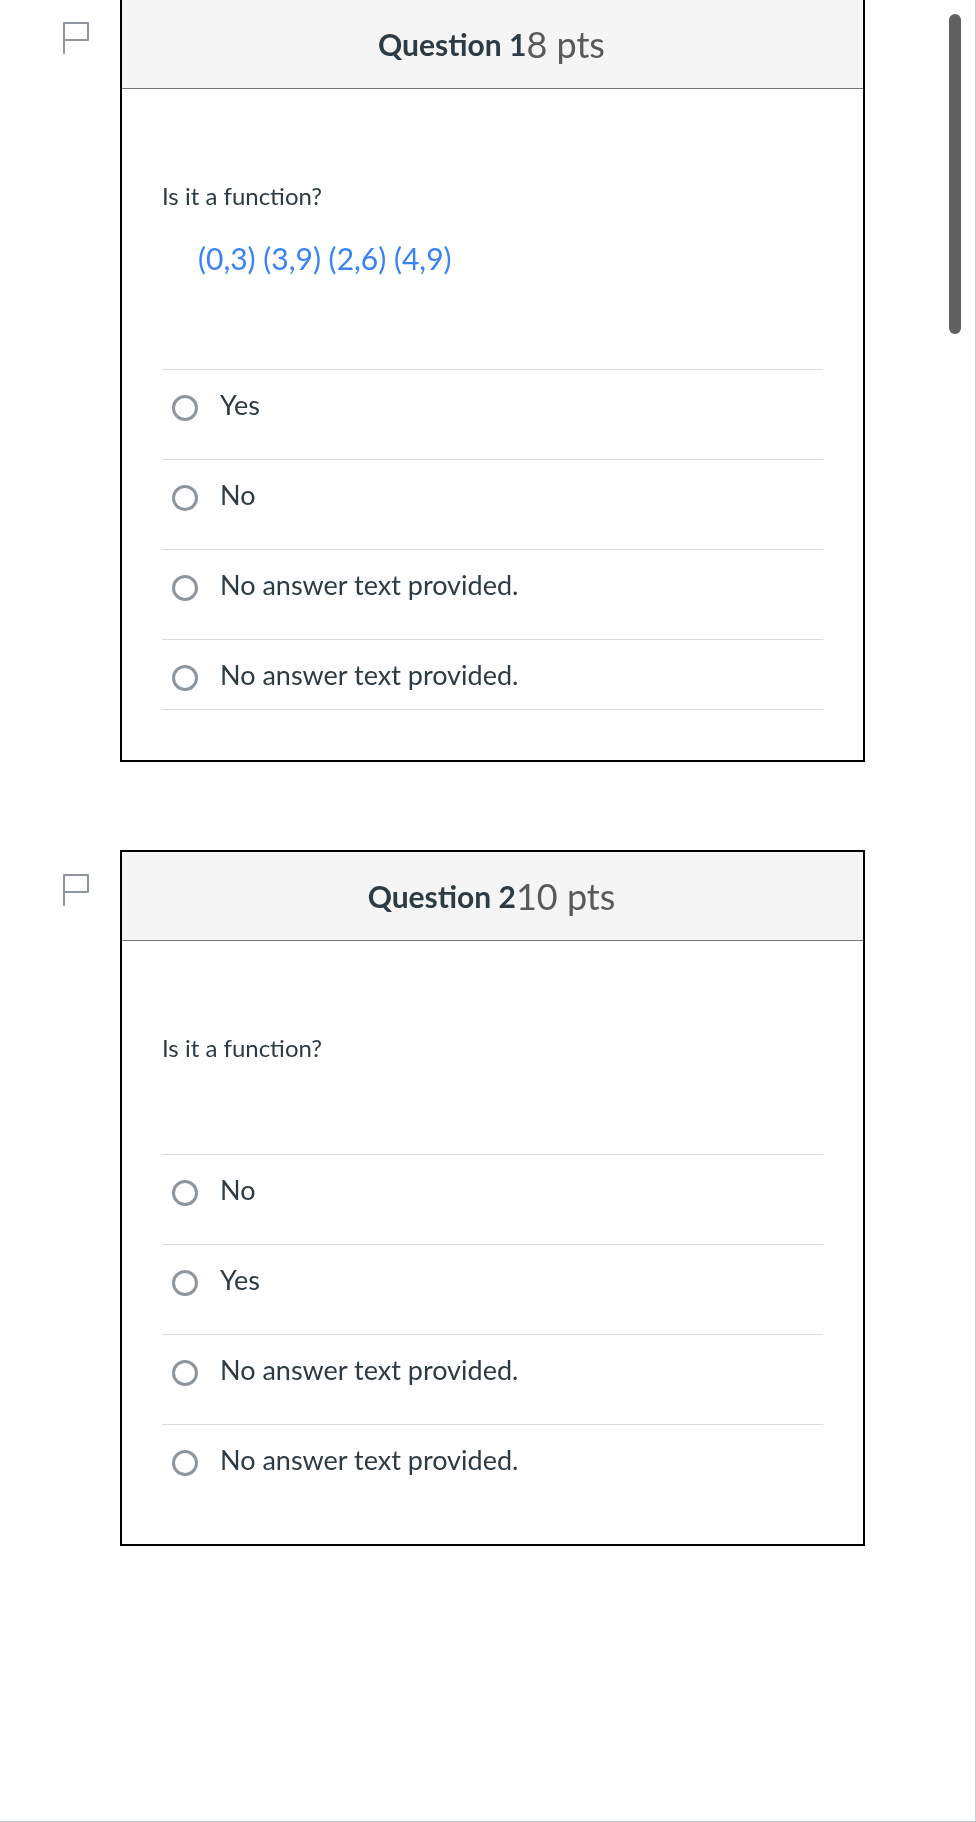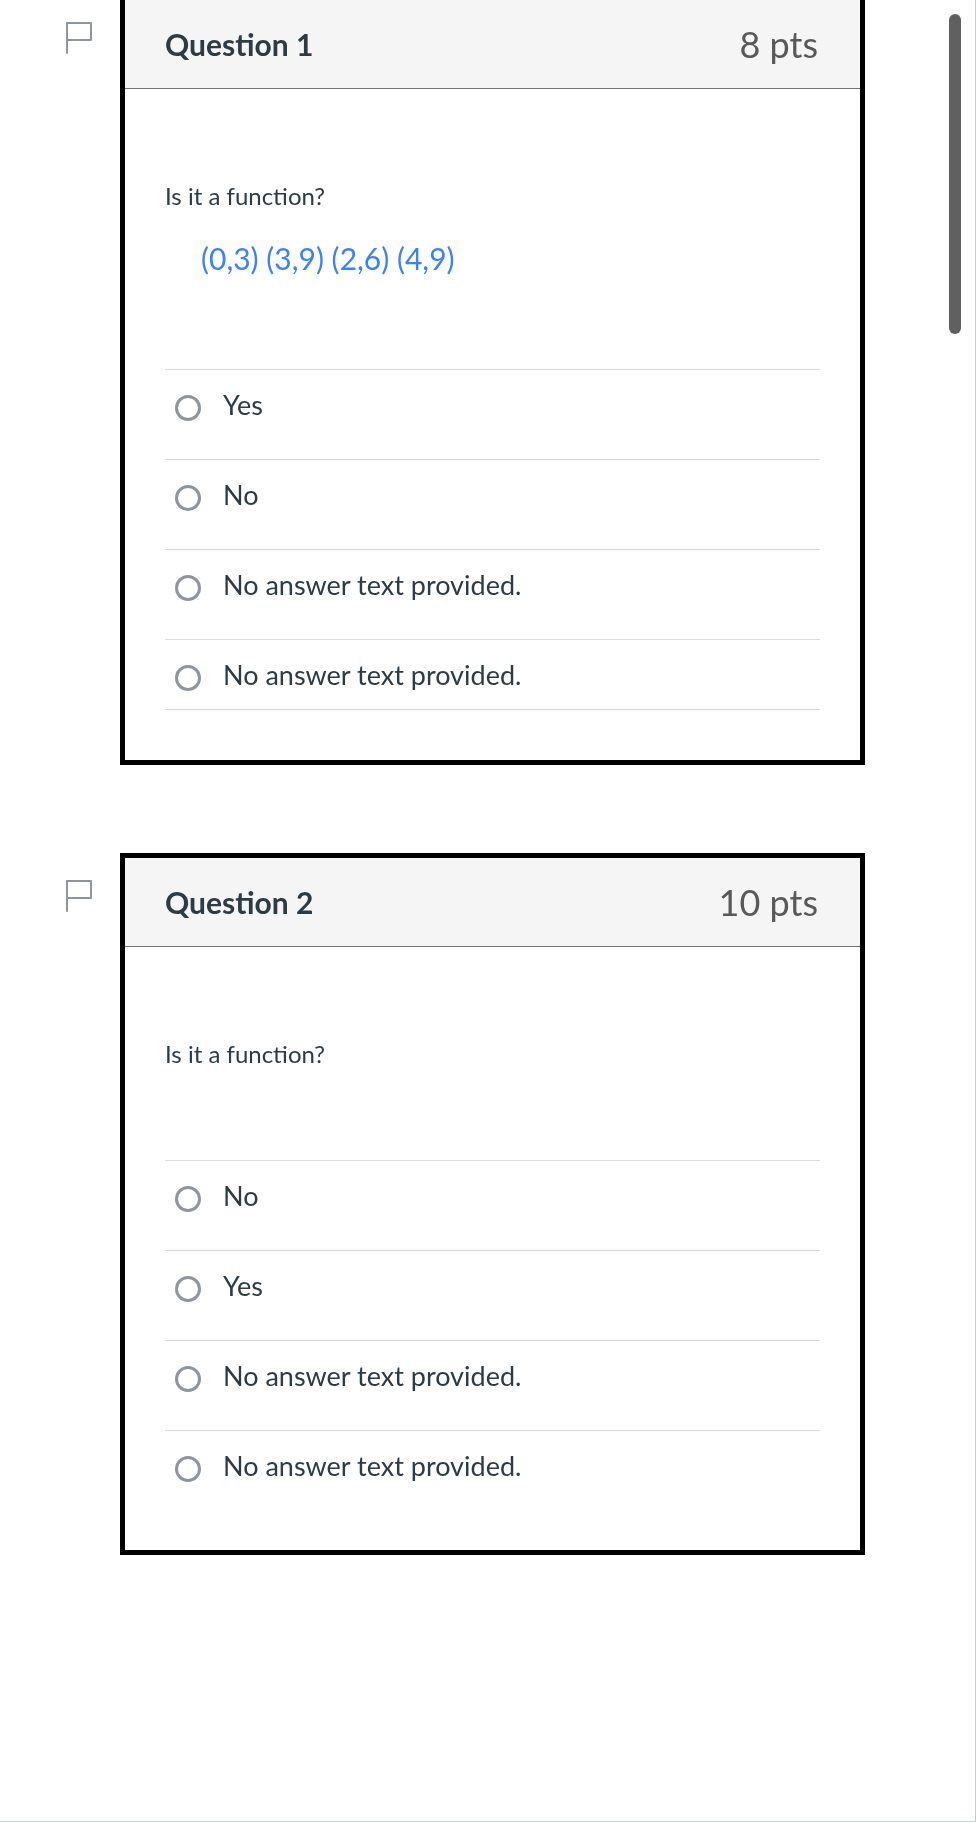--- a/index.html
+++ b/index.html
@@ -18,36 +18,36 @@
     .page-container {
       padding: 0 0 0 0;
       border-bottom: 1px solid #c7cdd1;
       border-right: 1px solid #c7cdd1;
       height: 1822px;
       position: relative;
     }
     .question-block {
       margin-left: 120px;
       margin-right: 110px;
-      border: 5px solid #000000;
+      border: 2px solid #000000;
       position: relative;
     }
     .question-block.first {
       margin-top: 0;
       border-top: none;
     }
     .question-block.second {
       margin-top: 88px;
     }
     .question-header {
       background: #f5f5f5;
       border-bottom: 1px solid #6f777c;
       padding: 22px 30px 22px 40px;
       display: flex;
-      justify-content: space-between;
+      justify-content: center;
       align-items: center;
     }
     .question-title {
       font-size: 30px;
       font-weight: 700;
       color: #2d3b45;
     }
     .question-points {
       font-size: 36px;
       font-weight: 400;

